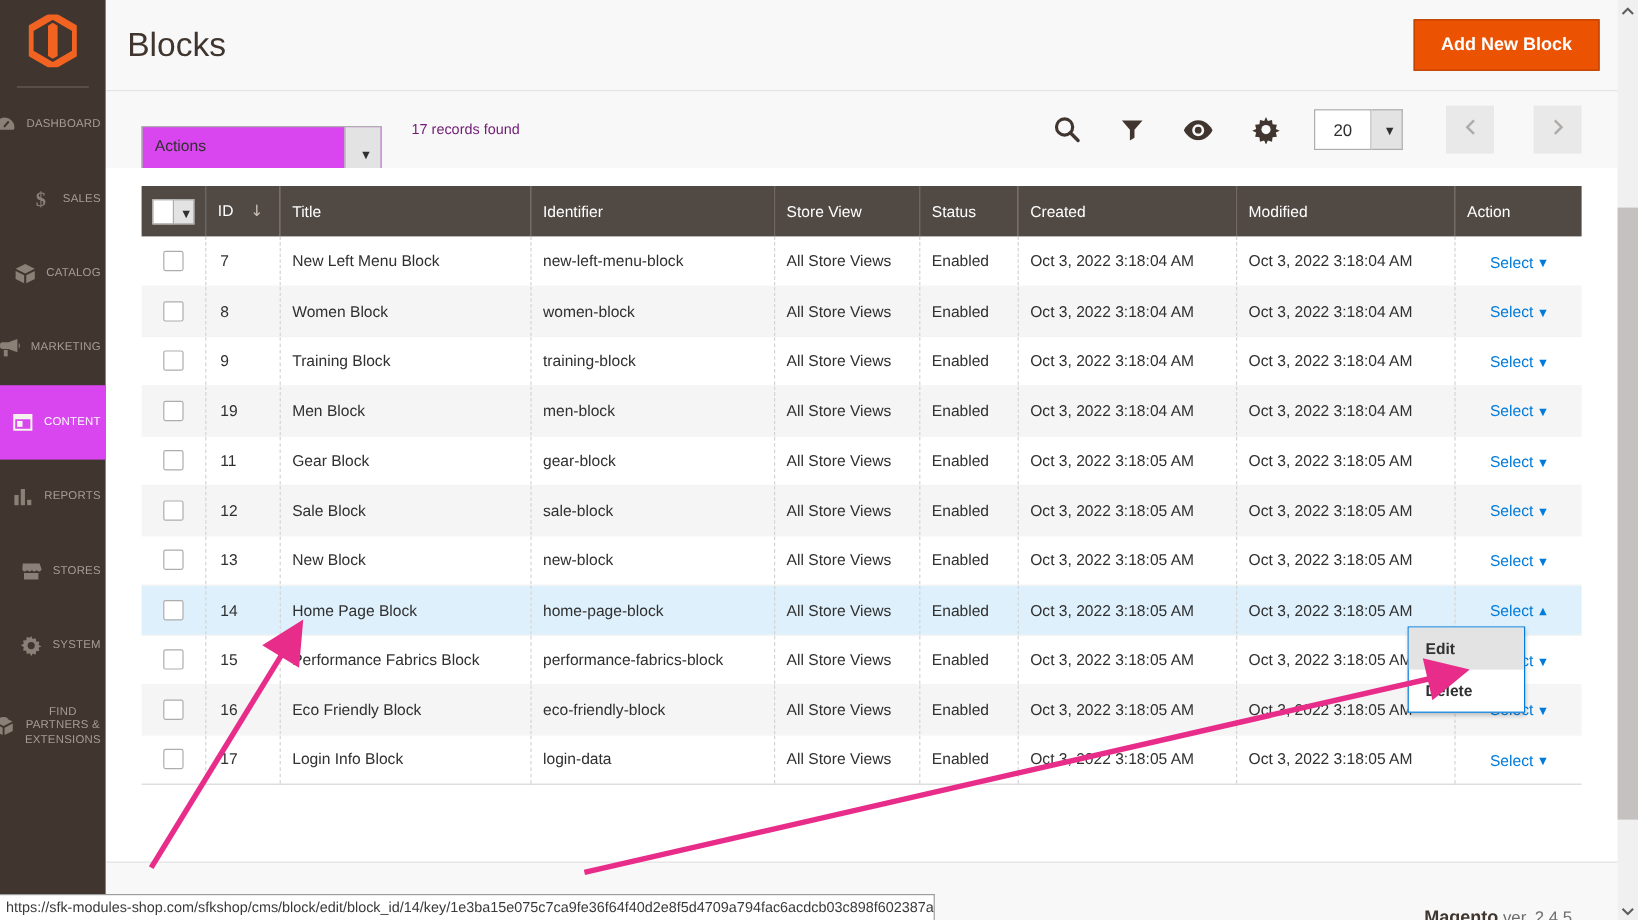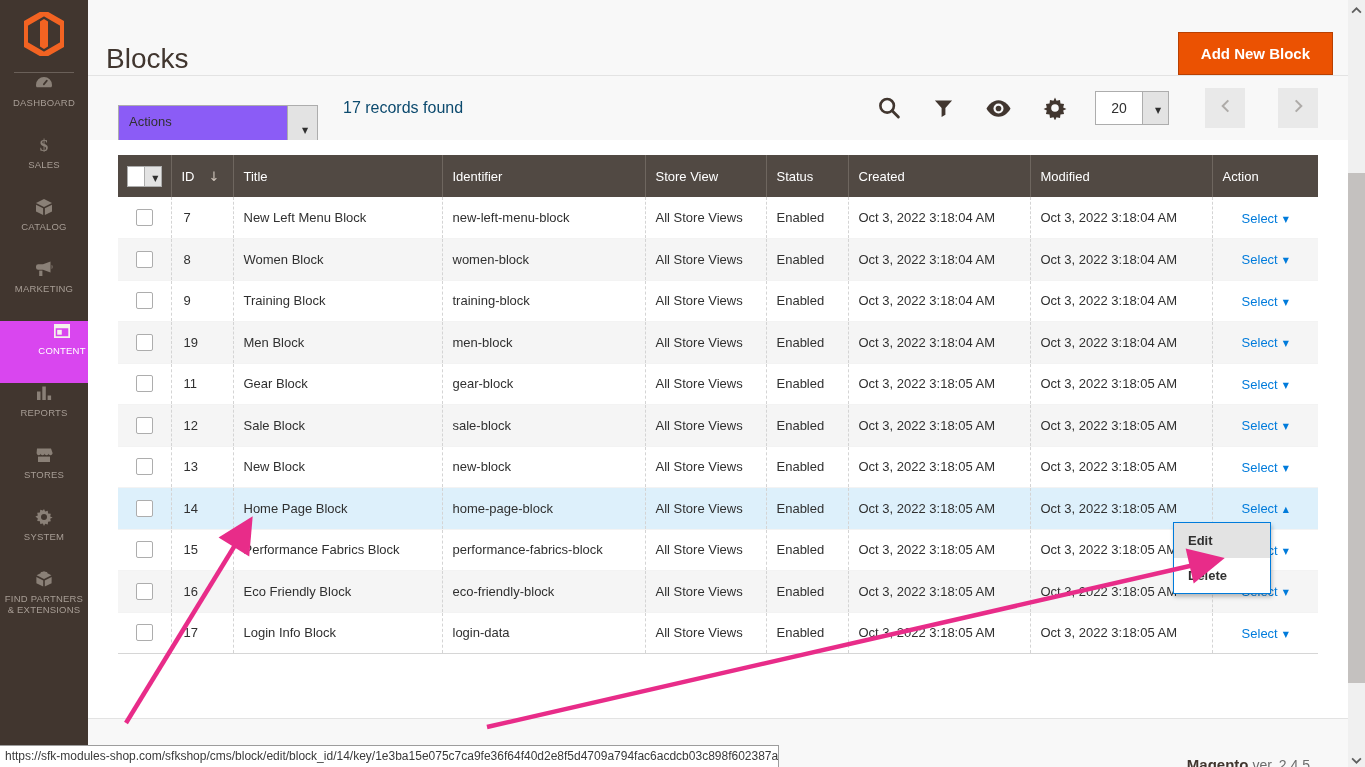--- a/index.html
+++ b/index.html
@@ -6,38 +6,38 @@
   html,body { width:1365px; height:767px; }
   body {
     position: relative; overflow: hidden;
     font-family: "Liberation Sans", sans-serif;
     background: #f8f8f8; color:#303030;
   }
   
   .sidebar { position:absolute; left:0; top:0; width:88px; height:767px; background:#41362f; z-index:5; }
   .logo { height:72px; display:flex; align-items:center; justify-content:center; cursor:pointer; }
   .side-sep { height:1px; background:#6a6059; margin:0 14px; }
-  .nav-item { height:62px; display:flex; flex-direction:column; align-items:center; justify-content:flex-start; gap:4px; cursor:pointer; }
+  .nav-item { height:62px; display:flex; flex-direction:row; align-items:center; justify-content:flex-end; gap:4px; cursor:pointer; }
   .nav-item .icon svg { width:20px; height:20px; fill:#8a8077; display:block; }
   .nav-label { font-size:9.5px; color:#a79d95; text-align:center; letter-spacing:.2px; line-height:1.2; padding:0 4px; }
   .nav-item.active { background:#d946ef;padding-left:36px; }
   .nav-item.active .icon svg { fill:#f5f1ec; }
   .nav-item.active .nav-label { color:#ffffff; }
   .nav-item.tall { height:72px; }
   
   .main { position:absolute; left:88px; top:0; right:17px; height:767px; }
-  .page-header { height:75px; display:flex; align-items:flex-end; justify-content:space-between; padding:0 15px 0 18px; background:#f8f8f8; }
+  .page-header { height:75px; display:flex; align-items:center; justify-content:space-between; padding:0 15px 0 18px; background:#f8f8f8; }
   .page-title { font-size:28px; font-weight:400; color:#41362f; }
   .add-btn { background:#eb5202; color:#fff; border:1px solid #b84002; font-size:15px; font-weight:700;
              padding:12px 22px; cursor:pointer; font-family:"Liberation Sans",sans-serif; }
   .toolbar { height:65px; border-top:1px solid #e3e3e3; display:flex; align-items:center; padding:0 30px; background:#f8f8f8; }
-  .actions-select { width:200px; height:46px; background:#8b5cf6; border:1px solid #adadad; display:flex; cursor:pointer;margin-top:40px; }
+  .actions-select { width:200px; height:46px; background:#d946ef; border:1px solid #adadad; display:flex; cursor:pointer;margin-top:40px; }
   .actions-label { flex:1; line-height:32px; padding:0 10px; font-size:13px; color:#303030; }
   .select-caret-box { width:30px; background:#e3e3e3; border-left:1px solid #adadad; display:flex; align-items:center; justify-content:center; }
-  .records { margin-left:25px; font-size:16px; color:#0c4a6e; }
+  .records { margin-left:25px; font-size:12px; color:#701a75; }
   .toolbar-right { margin-left:auto; display:flex; align-items:center; }
   .tool-icon { margin-left:32px; cursor:pointer; }
   .tool-icon svg { display:block; fill:#41362f; }
   .pagesize { margin-left:28px; height:34px; display:flex; cursor:pointer; }
   .pagesize-value { width:48px; background:#fff; border:1px solid #adadad; text-align:center; line-height:32px; font-size:14px; }
   .pagesize-caret { width:26px; background:#e3e3e3; border:1px solid #adadad; border-left:none; display:flex; align-items:center; justify-content:center; }
   .page-btn { width:40px; height:40px; background:#e9e9e9; display:flex; align-items:center; justify-content:center; cursor:default; }
   .page-btn.prev { margin-left:36px; }
   .page-btn.next { margin-left:33px; }
   

